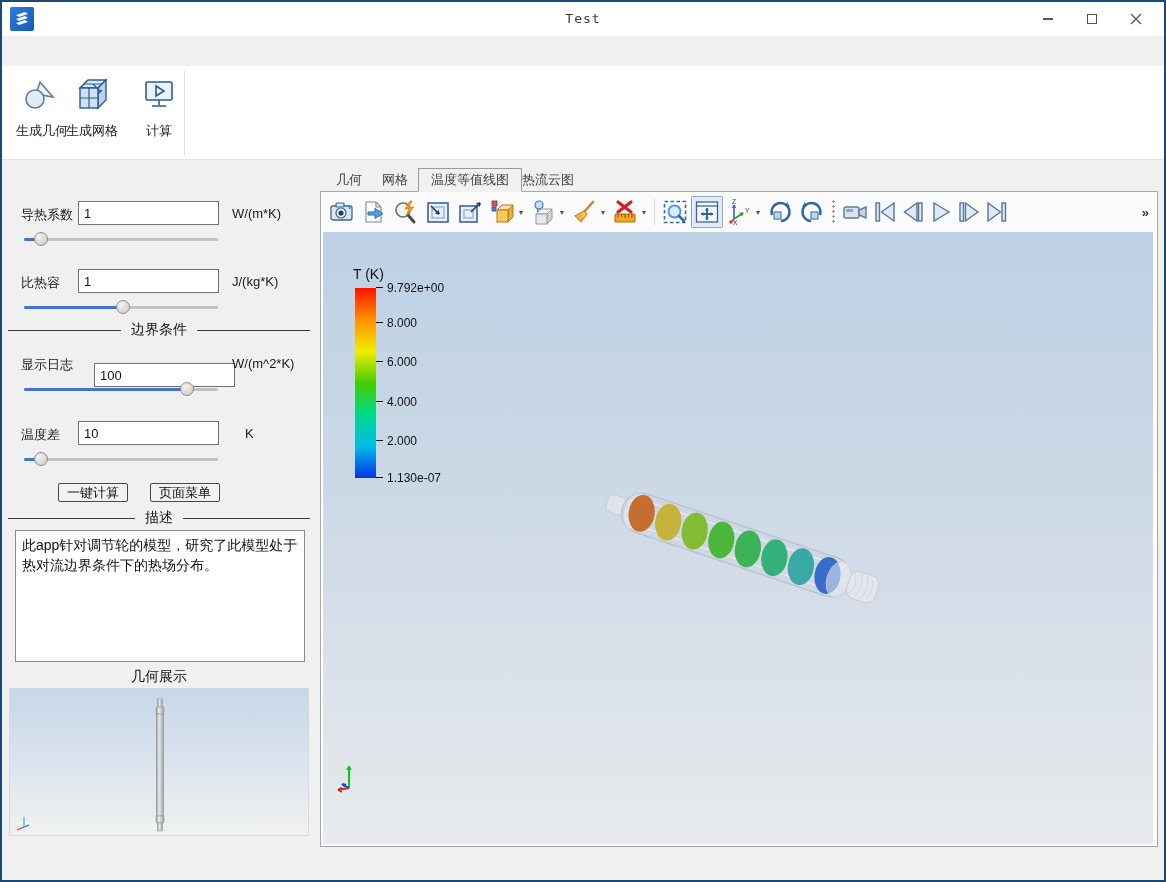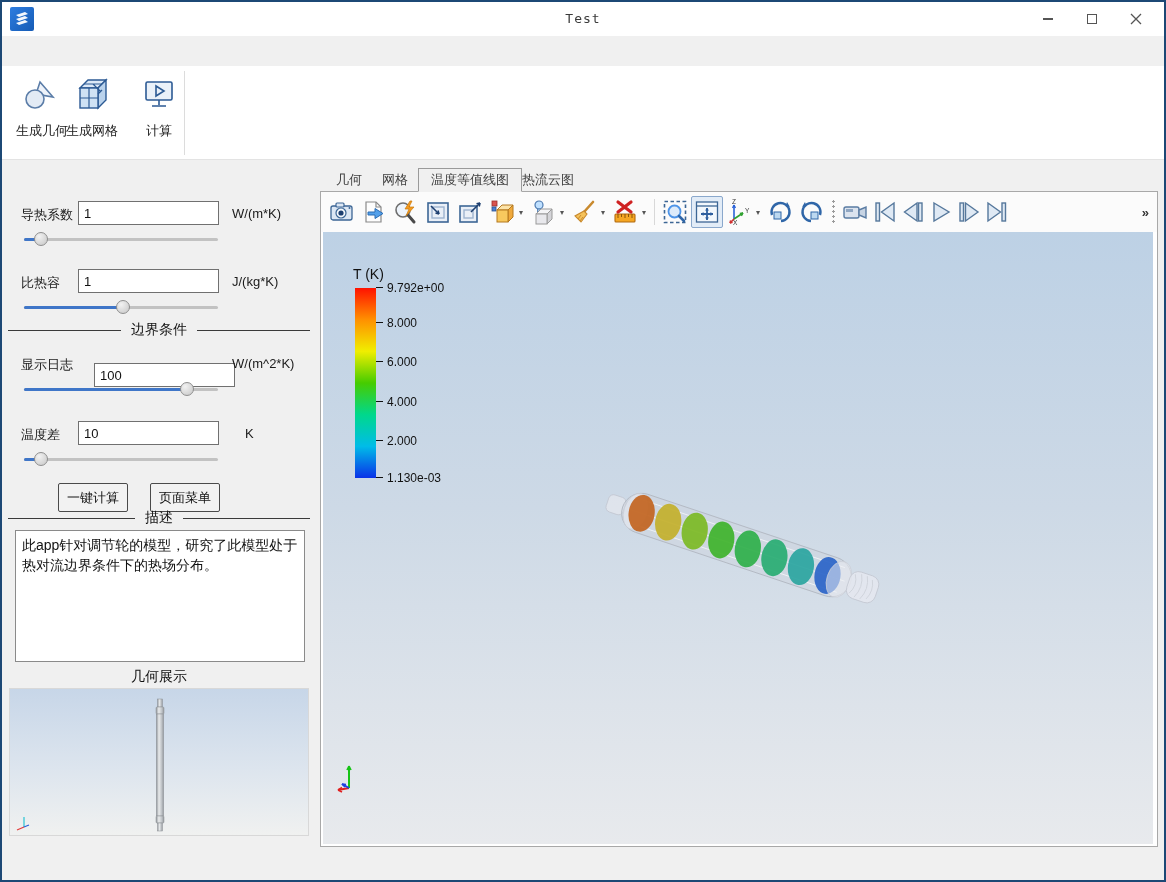--- a/index.html
+++ b/index.html
@@ -35,21 +35,21 @@
   .grp-hdr { position:absolute; left:0; width:302px; height:16px; display:flex; align-items:center; }
   .grp-hdr .line { flex:1; height:1px; background:#3a3a3a; }
   .grp-hdr .ttl { padding:0 10px; font-size:14px; color:#111; white-space:nowrap; }
   .field-label { position:absolute; font-size:13px; color:#1a1a1a; white-space:nowrap; }
   .field-input { position:absolute; height:24px; width:141px; border:1px solid #707070; background:#fff; font-size:13px; padding:0 5px; font-family:inherit; color:#111; }
   .field-unit { position:absolute; font-size:13px; color:#1a1a1a; white-space:nowrap; }
   .slider { position:absolute; left:16px; width:194px; height:14px; }
   .slider .track { position:absolute; left:0; right:0; top:6px; height:3px; background:#c2c2c2; border-radius:2px; }
   .slider .fill { position:absolute; left:0; top:6px; height:3px; background:#3f76c8; border-radius:2px; }
   .slider .thumb { position:absolute; top:0; width:14px; height:14px; margin-left:-7px; border-radius:50%; background:radial-gradient(circle at 35% 30%,#f2f2f2,#c6c6c6); border:1px solid #8f8f8f; }
-  .side-btn { position:absolute; height:29px; border:1px solid #4a4a4a; background:#f2f2f2; font-size:13px; font-family:inherit; color:#111; padding:0 8px; border-radius:2px; }
+  .side-btn { position:absolute; height:19px; border:1px solid #4a4a4a; background:#f2f2f2; font-size:13px; font-family:inherit; color:#111; padding:0 8px; border-radius:2px; }
   .desc-area { position:absolute; left:7px; width:290px; height:132px; border:1px solid #8a8a8a; background:#fff; font-family:inherit; font-size:14px; color:#111; padding:4px 6px; resize:none; line-height:1.45; }
   .preview { position:absolute; left:1px; width:300px; height:148px; background:linear-gradient(to bottom,#c7d6e8 0%,#dde5ee 55%,#f0f1f0 100%); border:1px solid #d8d8d8; }
 
   
   .gpanel { position:absolute; left:316px; top:164px; width:842px; height:682px; }
   .gtabs { position:absolute; left:0; top:2px; width:842px; height:24px; }
   .gtab { position:absolute; top:0; height:24px; display:flex; align-items:center; padding:0 12px; font-size:13px; color:#404040; }
   .gtab.sel { border:1px solid #9a9a9a; border-bottom:1px solid #f0f0f0; background:#f0f0f0; z-index:2; }
   .gpane { position:absolute; left:2px; top:25px; width:838px; height:656px; border:1px solid #a8a8a8; background:#fff; }
   .gtoolbar { position:absolute; left:0; top:0; width:836px; height:40px; background:#fbfbfb; display:flex; align-items:center; padding-left:5px; }
@@ -413,21 +413,21 @@
             <div class="cb-tick" style="top: 59.8%;">
               <span class="tl"></span>
               <span class="tt">4.000</span>
             </div>
             <div class="cb-tick" style="top: 80.5%;">
               <span class="tl"></span>
               <span class="tt">2.000</span>
             </div>
             <div class="cb-tick" style="top: 100%;">
               <span class="tl"></span>
-              <span class="tt">1.130e-03</span>
+              <span class="tt">1.130e-07</span>
             </div>
           </div>
 
         <svg class="model-svg" width="320" height="150" viewBox="0 0 320 150">
           <g transform="translate(28,28) rotate(18.5)">
             <rect x="-16" y="11" width="18" height="18" rx="5" fill="rgba(228,231,238,0.75)" stroke="#c3c8d2" stroke-width="0.8"></rect>
             <rect x="0" y="0" width="240" height="40" rx="20" fill="rgba(206,211,221,0.5)" stroke="#b4bac4" stroke-width="0.9"></rect>
             <path d="M12 7 H230 M8 20 H234 M12 33 H230" stroke="rgba(255,255,255,0.75)" stroke-width="0.8" fill="none"></path>
             <ellipse cx="14" cy="20" rx="12" ry="18.5" fill="rgba(235,237,242,0.55)" stroke="#c8cdd6" stroke-width="0.7"></ellipse>
             <g>

